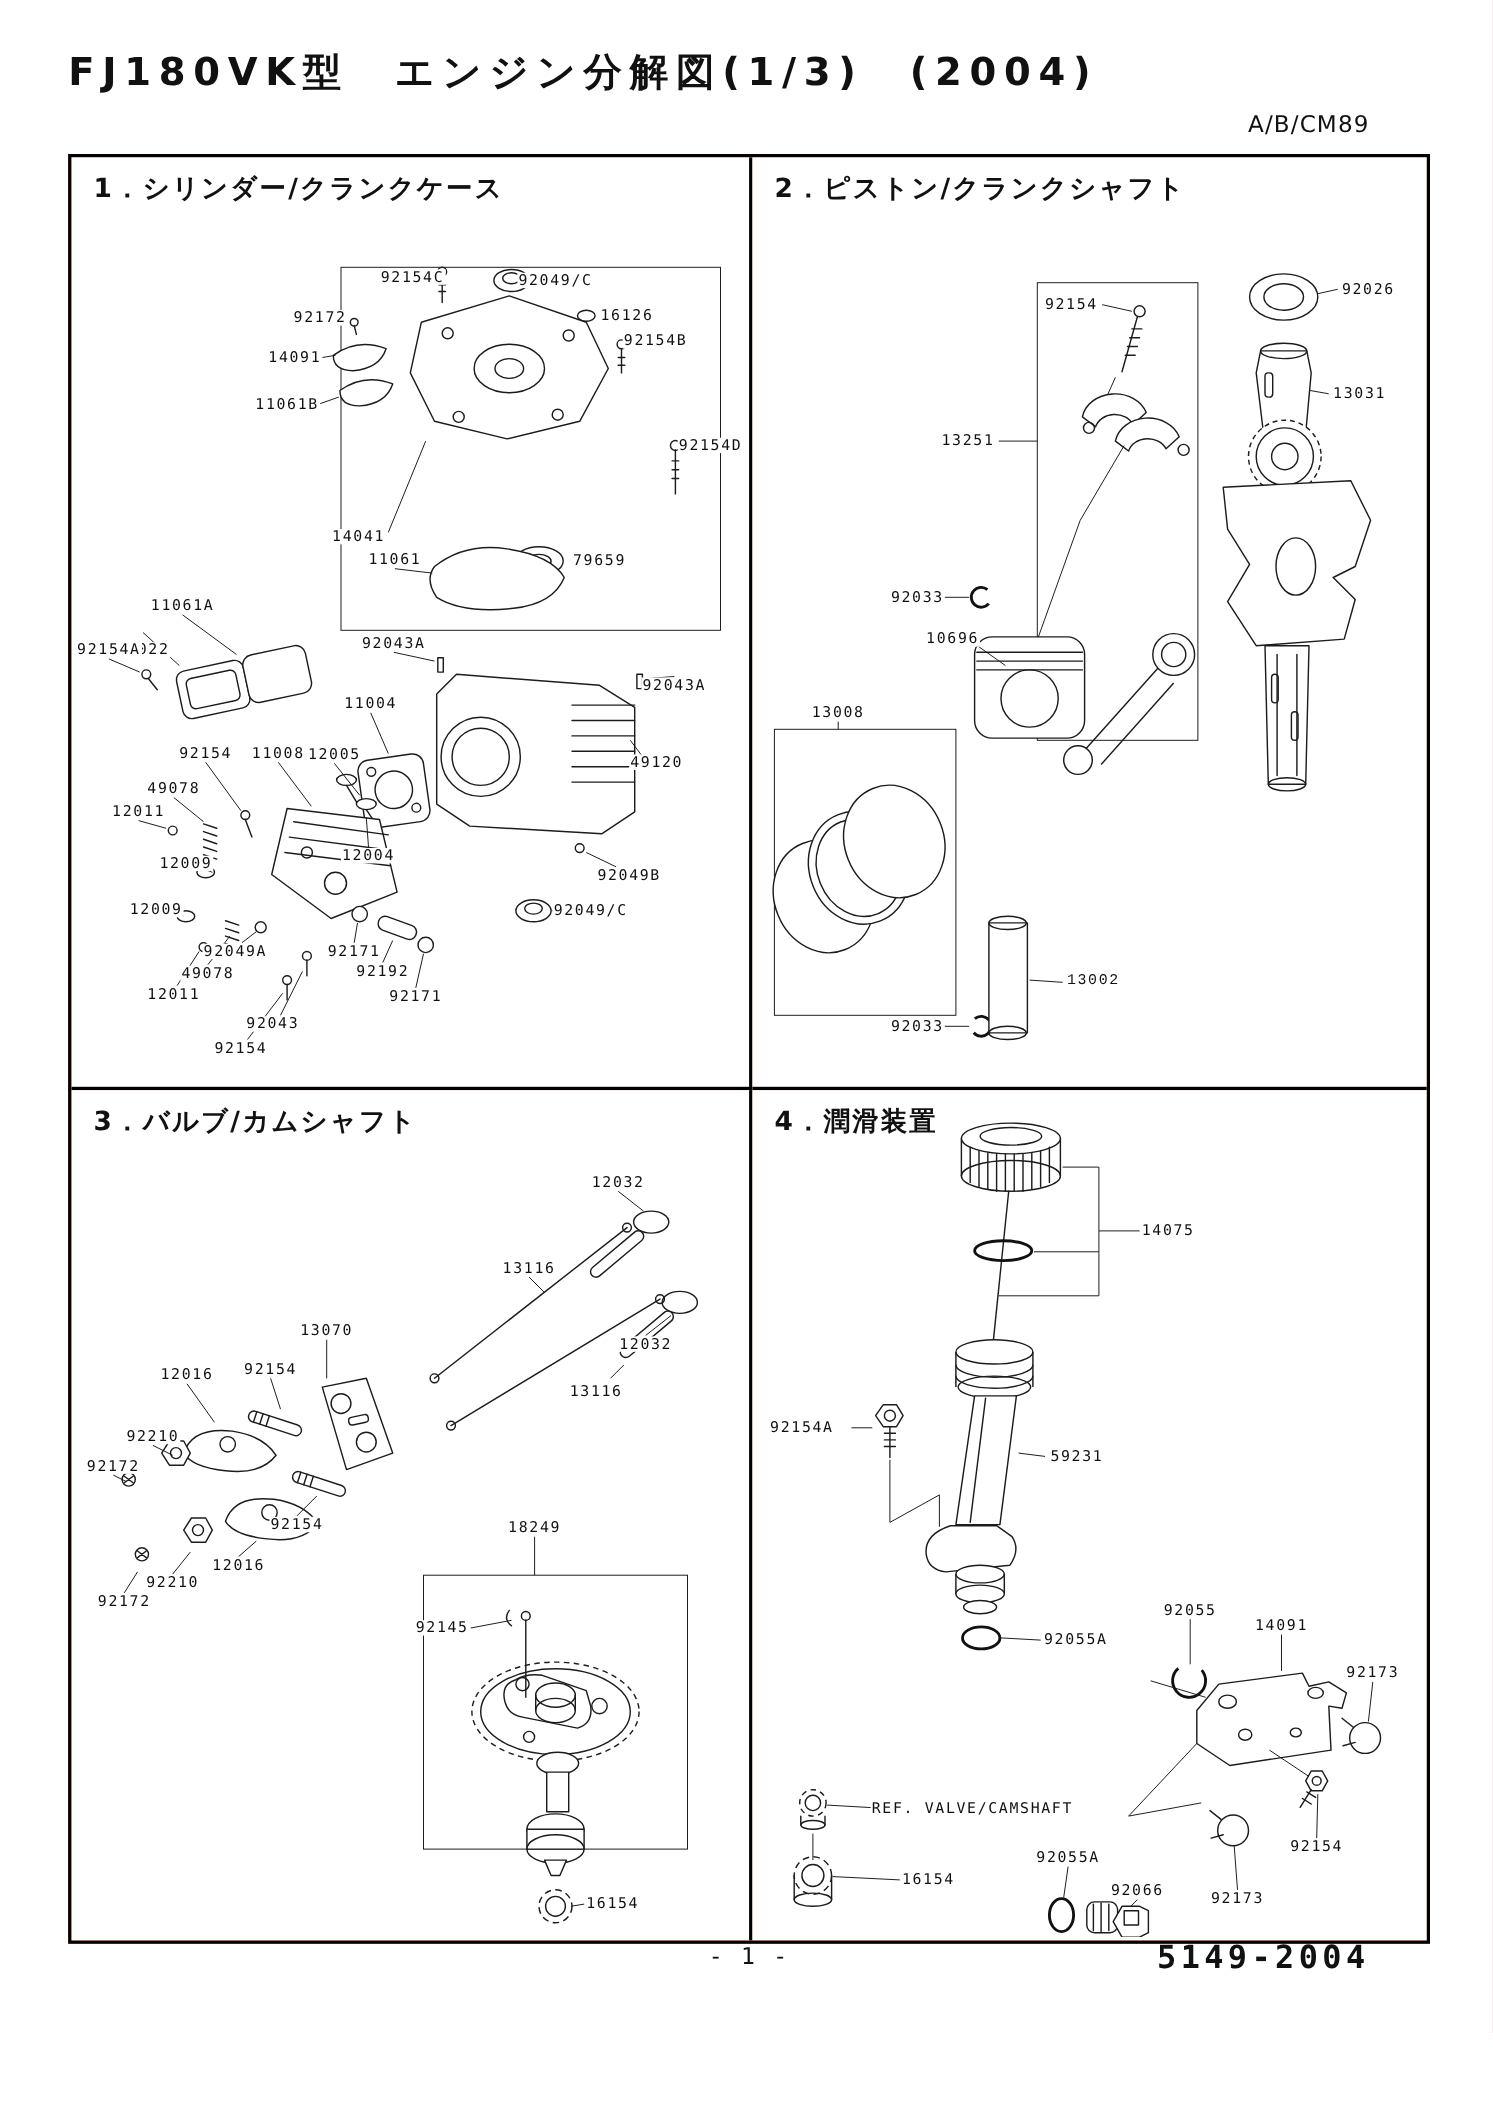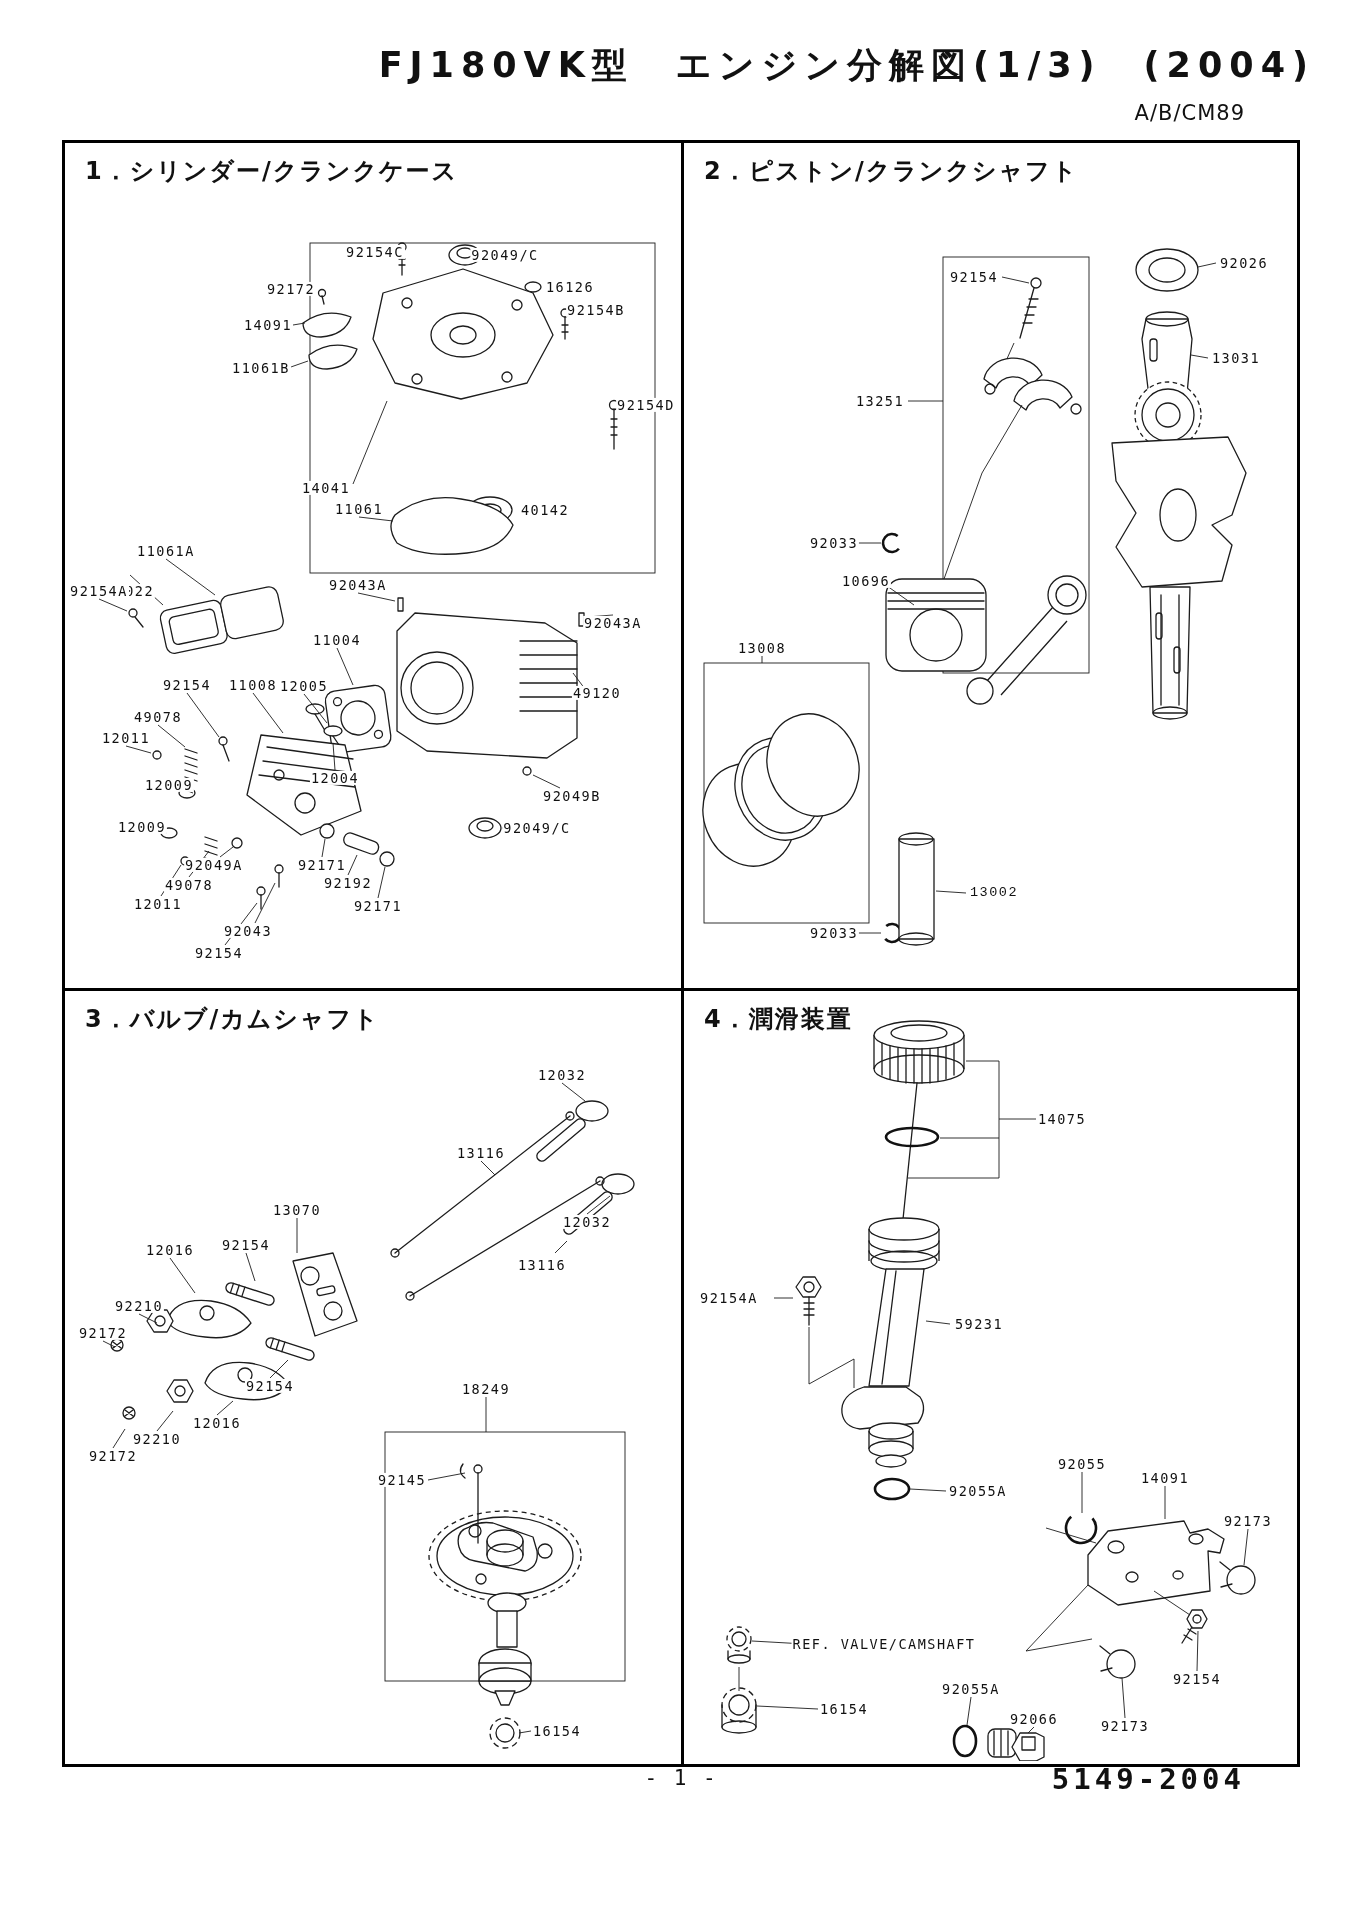--- a/index.html
+++ b/index.html
@@ -1,17 +1,17 @@
 <!DOCTYPE html>
 <html><head>
 <meta charset="utf-8">
 <style>
   html,body{margin:0;padding:0;background:#fff;}
   body{width:1357px;height:1920px;position:relative;font-family:"Liberation Sans","DejaVu Sans",sans-serif;color:#111;}
-  .page-title{position:absolute;left:77px;top:42px;width:1238px;text-align:right;font-size:35px;font-weight:bold;letter-spacing:7px;font-family:"DejaVu Sans",sans-serif;white-space:nowrap;}
+  .page-title{position:absolute;left:62px;top:42px;width:1238px;text-align:left;font-size:35px;font-weight:bold;letter-spacing:7px;font-family:"DejaVu Sans",sans-serif;white-space:nowrap;}
   .doc-code{position:absolute;top:101px;right:112px;font-size:21px;letter-spacing:1px;font-family:"DejaVu Sans",sans-serif;}
   .grid{position:absolute;left:62px;top:140px;display:grid;grid-template-columns:619px 613px;grid-template-rows:848px 773px;border:3px solid #000;background:#c2410c;}
   .panel{position:relative;box-sizing:border-box;overflow:hidden;background:#fff;}
   .panel.p1{border-right:3px solid #000;border-bottom:3px solid #000;}
   .panel.p2{border-bottom:3px solid #000;}
   .panel.p3{border-right:3px solid #000;}
   .panel-heading{position:absolute;top:12px;left:20px;font-size:24px;font-weight:bold;letter-spacing:2px;font-family:"DejaVu Sans",sans-serif;z-index:3;background:#fff;padding-right:6px;}
   svg.art{position:absolute;left:0;top:0;z-index:1;}
   .labels{position:absolute;left:0;top:0;width:100%;height:100%;z-index:2;}
   .part-label{position:absolute;transform:translate(-50%,-50%);font-family:"DejaVu Sans Mono","Liberation Mono",monospace;font-size:13.5px;letter-spacing:1.5px;white-space:nowrap;background:#fff;padding:0 1px;line-height:1.05;}
@@ -126,21 +126,21 @@
     <div class="labels">
         <span class="part-label" style="left: 310px; top: 109px;">92154C</span>
         <span class="part-label" style="left: 440px; top: 112px;">92049/C</span>
         <span class="part-label" style="left: 226px; top: 146px;">92172</span>
         <span class="part-label" style="left: 505px; top: 144px;">16126</span>
         <span class="part-label" style="left: 203px; top: 182px;">14091</span>
         <span class="part-label" style="left: 531px; top: 167px;">92154B</span>
         <span class="part-label" style="left: 196px; top: 225px;">11061B</span>
         <span class="part-label" style="left: 581px; top: 262px;">92154D</span>
         <span class="part-label" style="left: 261px; top: 345px;">14041</span>
-        <span class="part-label" style="left: 480px; top: 367px;">40142</span>
+        <span class="part-label" style="left: 480px; top: 367px;">79659</span>
         <span class="part-label" style="left: 294px; top: 366px;">11061</span>
         <span class="part-label" style="left: 101px; top: 408px;">11061A</span>
         <span class="part-label" style="left: 65px; top: 424px; margin-top: 24px;">11022</span>
         <span class="part-label" style="left: 34px; top: 448px;">92154A</span>
         <span class="part-label" style="left: 293px; top: 442px;">92043A</span>
         <span class="part-label" style="left: 548px; top: 480px;">92043A</span>
         <span class="part-label" style="left: 272px; top: 497px;">11004</span>
         <span class="part-label" style="left: 532px; top: 550px;">49120</span>
         <span class="part-label" style="left: 122px; top: 542px;">92154</span>
         <span class="part-label" style="left: 188px; top: 542px;">11008</span>

